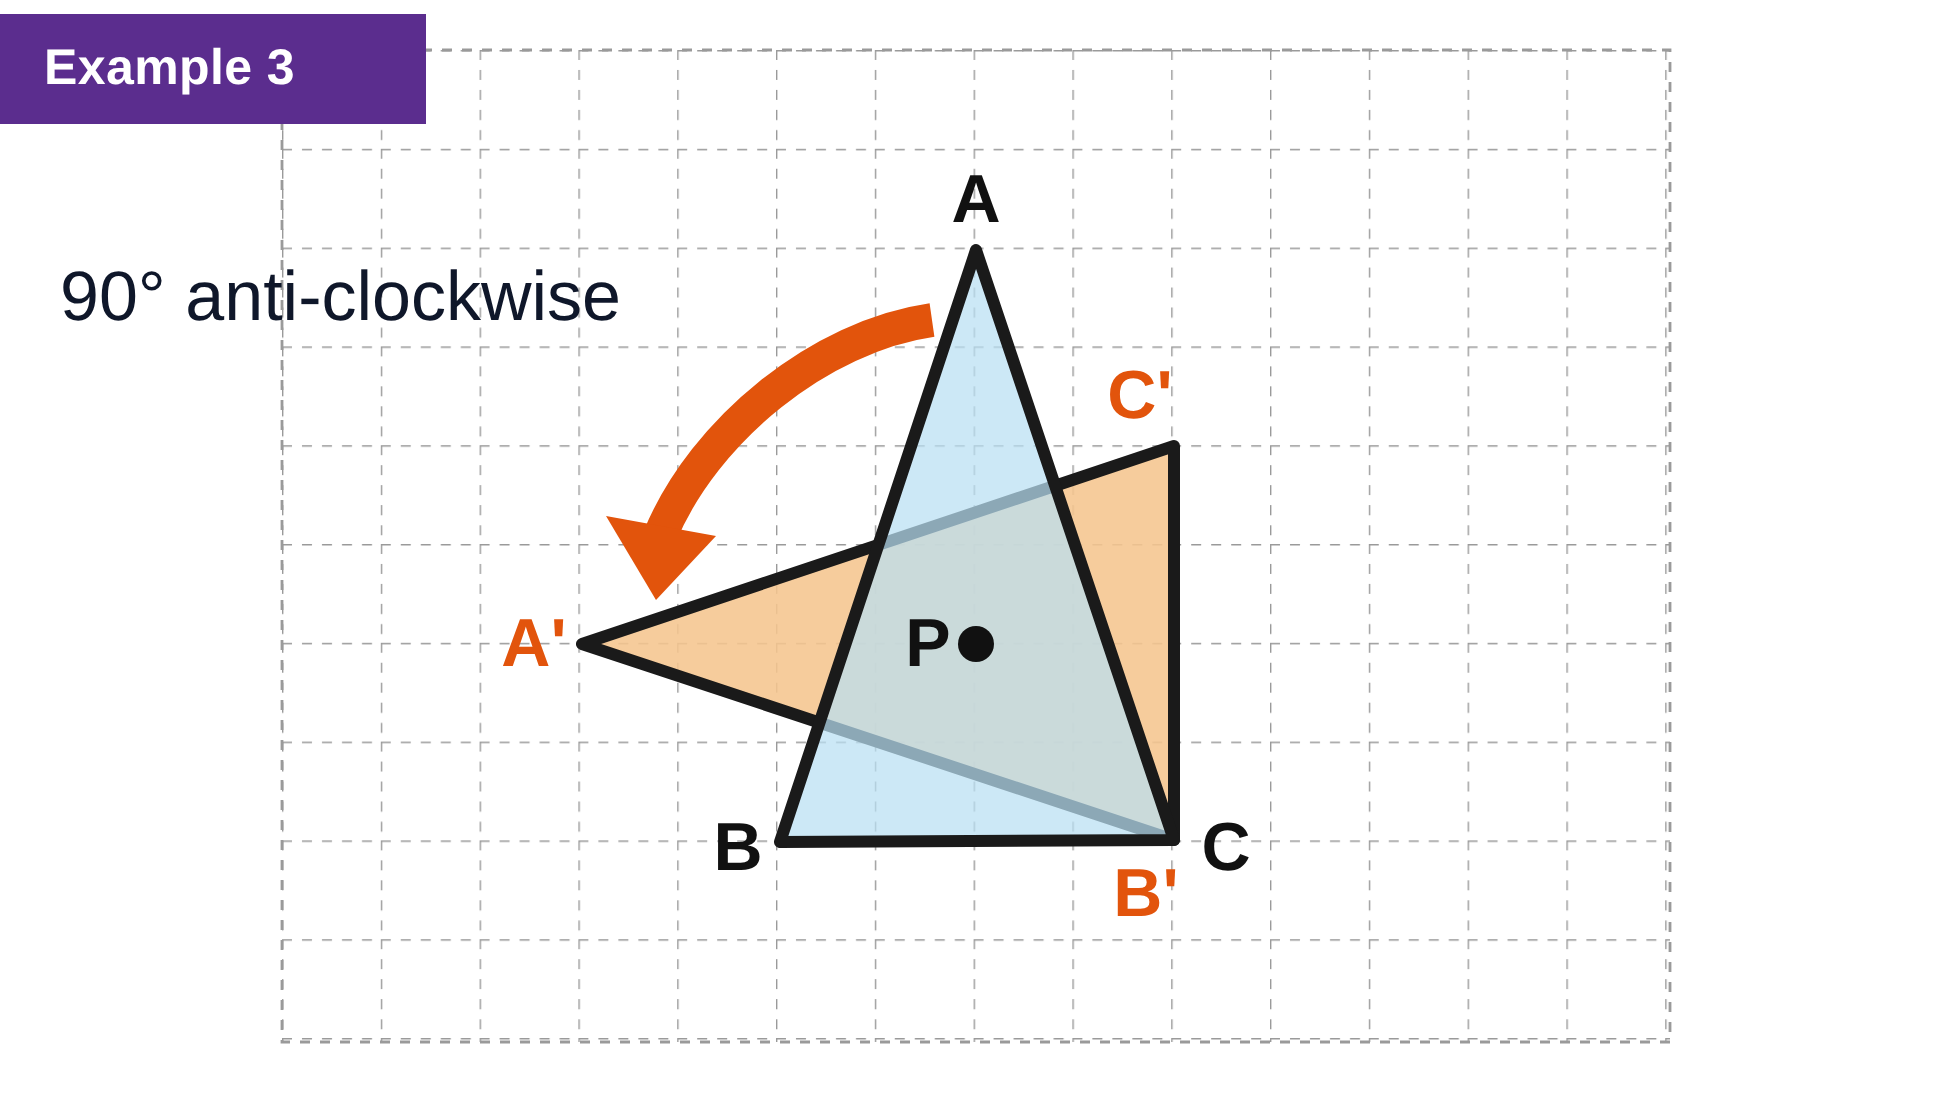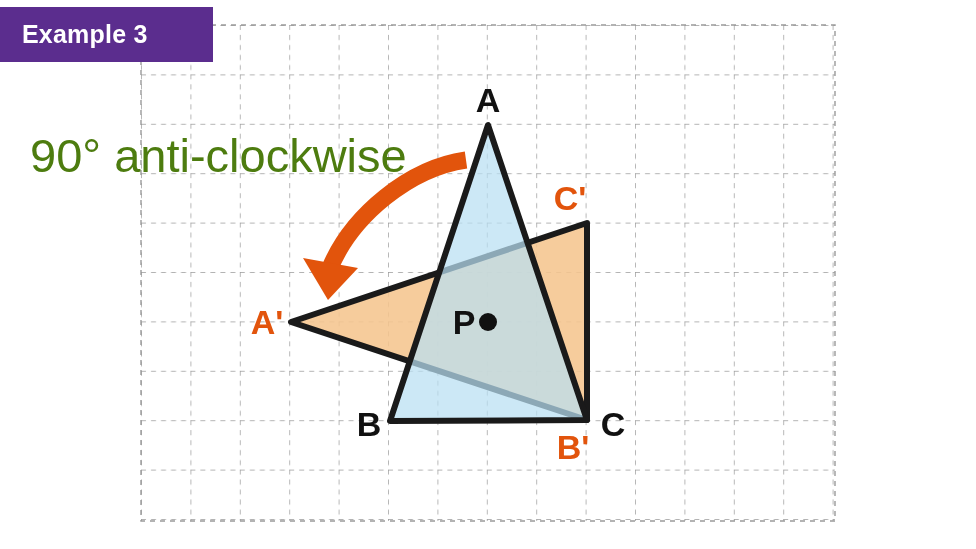--- a/index.html
+++ b/index.html
@@ -27,22 +27,22 @@
     font-size:25px;
     font-weight:bold;
     letter-spacing:0.2px;
     line-height:1;
     white-space:nowrap;
   }
 
   .caption{
     position:absolute;
     left:30px;top:130px;
-    font-size:47px;
-    color:#4d7c0f;
+    font-size:35px;
+    color:#0f172a;
     white-space:nowrap;
     line-height:1.1;
   }
 
   .vlabel{
     position:absolute;
     font-size:34px;
     font-weight:bold;
     line-height:1;
     white-space:nowrap;

